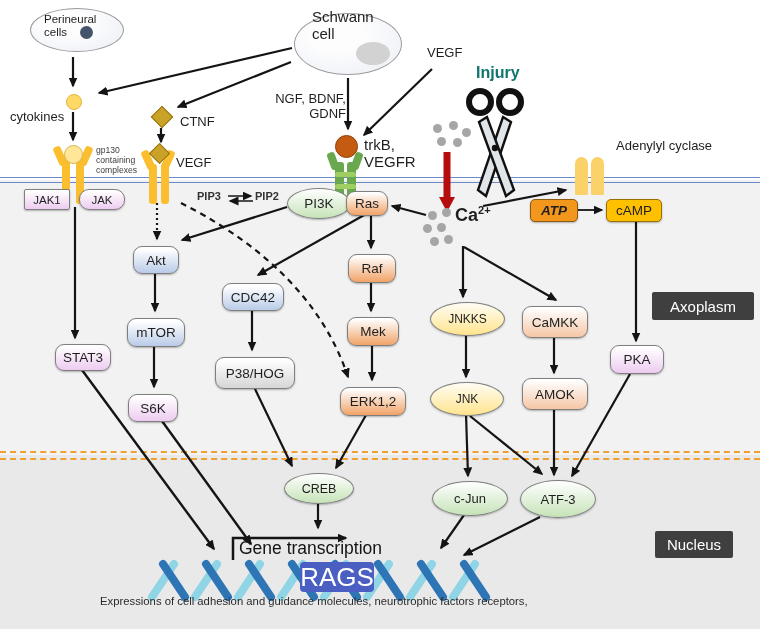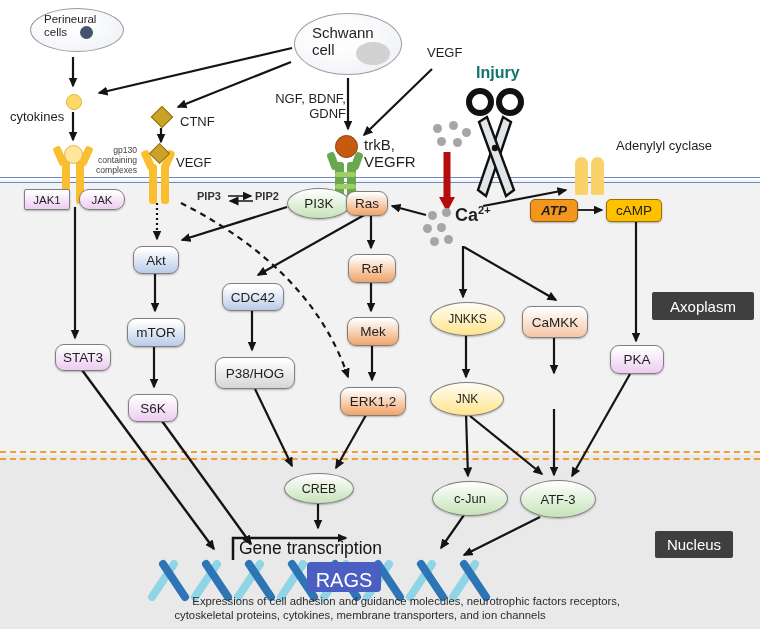--- a/index.html
+++ b/index.html
@@ -130,39 +130,39 @@
       </g>
     </g>
   </svg>
 
   <div class="cell" style="left:30px;top:8px;width:92px;height:42px;"></div>
   <div class="lbl" style="left:44px;top:13px;font-size:11.5px;">Perineural
 cells</div>
   <div class="dot" style="left:80px;top:26px;width:13px;height:13px;background:#44546a;"></div>
 
   <div class="cell" style="left:294px;top:13px;width:106px;height:60px;"></div>
-  <div class="lbl" style="left:312px;top:24px;font-size:15px;">Schwann
+  <div class="lbl" style="left:312px;top:8px;font-size:15px;">Schwann
 cell</div>
   <div class="dot" style="left:356px;top:42px;width:34px;height:23px;background:#d2d2d2;"></div>
 
   <div class="lbl" style="left:10px;top:110px;">cytokines</div>
   <div class="dot" style="left:66px;top:94px;width:14px;height:14px;background:#ffd966;border:1px solid #e0b63e;"></div>
   <div class="diamond" style="left:154px;top:109px;width:14px;height:14px;"></div>
   <div class="lbl" style="left:180px;top:115px;">CTNF</div>
   <div class="lbl" style="left:427px;top:46px;">VEGF</div>
   <div class="lbl" style="left:268px;top:92px;width:78px;text-align:right;">NGF, BDNF,
 GDNF</div>
   <div class="lbl" style="left:476px;top:64px;color:#0f766e;font-weight:bold;font-size:16px;">Injury</div>
 
   <div class="bar" style="left:56px;top:146px;width:8px;height:20px;transform:rotate(-24deg);"></div>
   <div class="bar" style="left:82px;top:146px;width:8px;height:20px;transform:rotate(24deg);"></div>
   <div class="bar" style="left:62px;top:160px;width:8px;height:44px;"></div>
   <div class="bar" style="left:76px;top:160px;width:8px;height:44px;"></div>
   <div class="dot" style="left:64px;top:145px;width:17px;height:17px;background:#ffe699;border:1.5px solid #d9b64e;"></div>
-  <div class="lbl" style="left:96px;top:146px;font-size:8.6px;color:#404040;text-align:right;">gp130
+  <div class="lbl" style="left:96px;top:146px;font-size:8.6px;color:#404040;">gp130
 containing
 complexes</div>
 
   <div class="bar" style="left:144px;top:150px;width:8px;height:20px;transform:rotate(-24deg);"></div>
   <div class="bar" style="left:164px;top:150px;width:8px;height:20px;transform:rotate(24deg);"></div>
   <div class="bar" style="left:149px;top:164px;width:8px;height:40px;"></div>
   <div class="bar" style="left:161px;top:164px;width:8px;height:40px;"></div>
   <div class="diamond" style="left:152px;top:146px;width:13px;height:13px;"></div>
   <div class="lbl" style="left:176px;top:156px;">VEGF</div>
 
@@ -244,20 +244,23 @@
     </div>
   <div class="node grad-yellow ellipse" style="left:430px;top:302px;width:73px;height:32px;font-size:12px;">
       <span>JNKKS</span>
     </div>
   <div class="node grad-yellow ellipse" style="left:430px;top:382px;width:72px;height:32px;font-size:12px;">
       <span>JNK</span>
     </div>
   <div class="node grad-peach" style="left:522px;top:306px;width:64px;height:30px;">
       <span>CaMKK</span>
     </div>
+  <div class="node grad-peach" style="left:522px;top:378px;width:64px;height:30px;">
+      <span>AMOK</span>
+    </div>
   <div class="node grad-pink" style="left:610px;top:345px;width:52px;height:27px;">
       <span>PKA</span>
     </div>
   <div class="node grad-green ellipse" style="left:284px;top:473px;width:68px;height:29px;font-size:12.5px;">
       <span>CREB</span>
     </div>
   <div class="node grad-green ellipse" style="left:432px;top:481px;width:74px;height:33px;font-size:13px;">
       <span>c-Jun</span>
     </div>
   <div class="node grad-green ellipse" style="left:520px;top:480px;width:74px;height:36px;font-size:13px;">
@@ -265,19 +268,18 @@
     </div>
 
   <div class="comp" style="left:652px;top:292px;width:102px;height:28px;">
       <span>Axoplasm</span>
     </div>
   <div class="comp" style="left:655px;top:531px;width:78px;height:27px;">
       <span>Nucleus</span>
     </div>
 
   <div class="lbl" style="left:239px;top:538px;font-size:17.5px;color:#141414;">Gene transcription</div>
-  <div style="position:absolute;left:300px;top:562px;width:74px;height:30px;background:#4a5fc1;border-radius:4px;display:flex;align-items:flex-end;justify-content:center;color:#fff;font-size:20px;margin-left:7px;">
+  <div style="position:absolute;left:300px;top:562px;width:74px;height:30px;background:#4a5fc1;border-radius:4px;display:flex;align-items:flex-start;justify-content:center;color:#fff;font-size:26px;">
       <span>RAGS</span>
     </div>
-  <div class="lbl" style="left:100px;top:595px;width:520px;text-align:right;font-size:11.3px;color:#2b2b2b;">Expressions of cell adhesion and guidance molecules, neurotrophic factors receptors,</div>
-  <div class="lbl" style="left:130px;top:609px;width:460px;text-align:center;font-size:11.3px;color:#2b2b2b;">cytoskeletal proteins, cytokines, membrane transporters, and ion channels</div>
+  <div class="lbl" style="left:100px;top:595px;width:520px;text-align:left;font-size:11.3px;color:#2b2b2b;">Expressions of cell adhesion and guidance molecules, neurotrophic factors receptors,</div>
 
 </div>
 
 </body></html>

